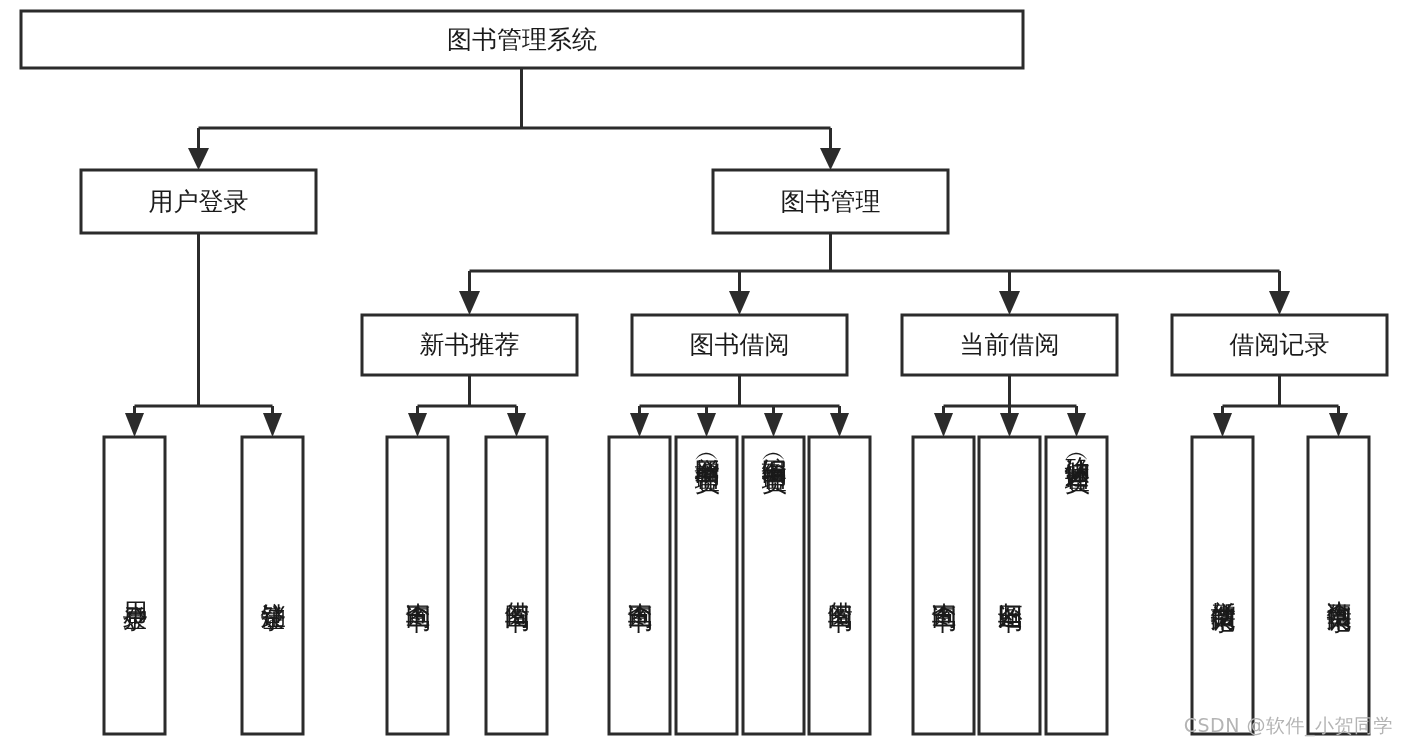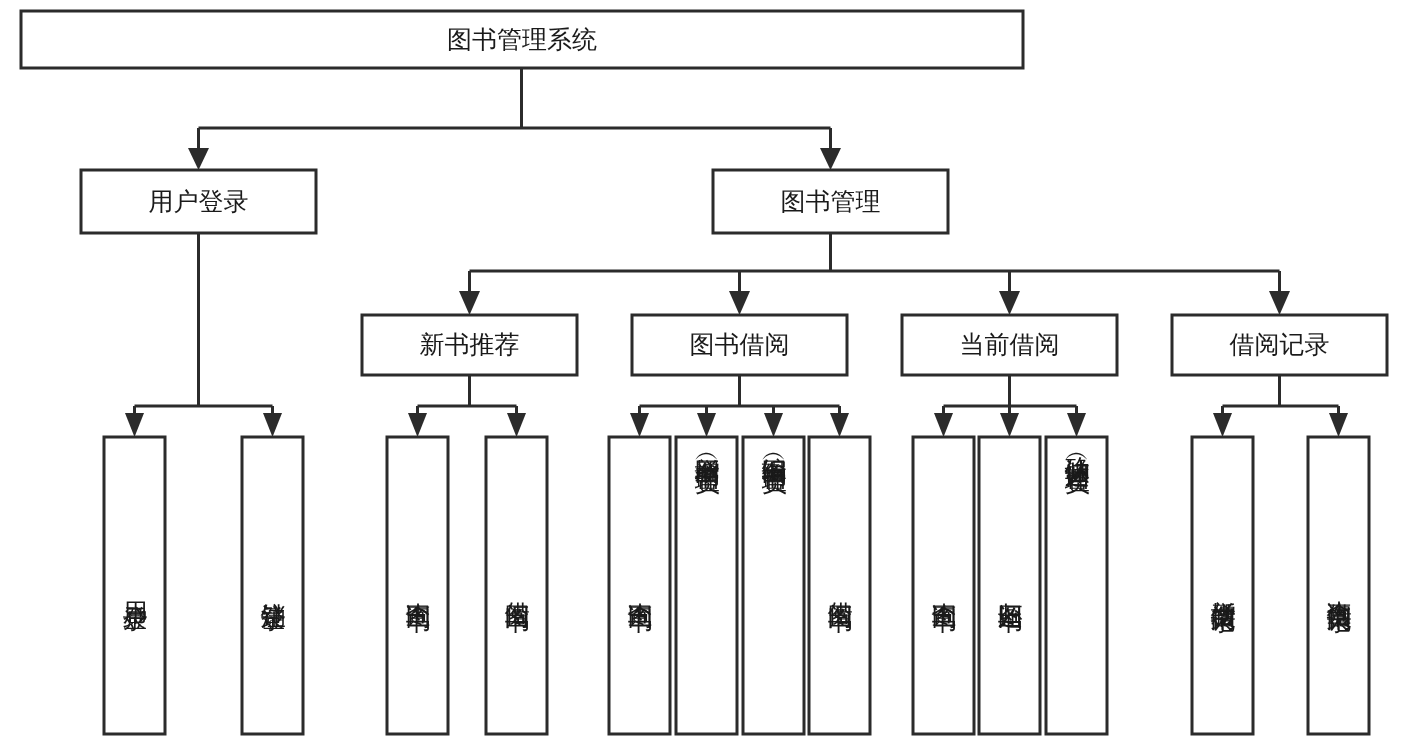--- a/index.html
+++ b/index.html
@@ -254,14 +254,15 @@
     <span class="vlabel">确认归还（管理员）</span>
   </div>
 
   <div class="vlabel-wrap" style="left:1192px; top:437px; width:61px; height:297px;">
     <span class="vlabel">新增借阅记录</span>
   </div>
   <div class="vlabel-wrap" style="left:1308px; top:437px; width:61px; height:297px;">
     <span class="vlabel">查询借阅记录</span>
   </div>
 
+  <div class="watermark">CSDN @软件_小贺同学</div>
 
 </div>
 
 </body></html>

